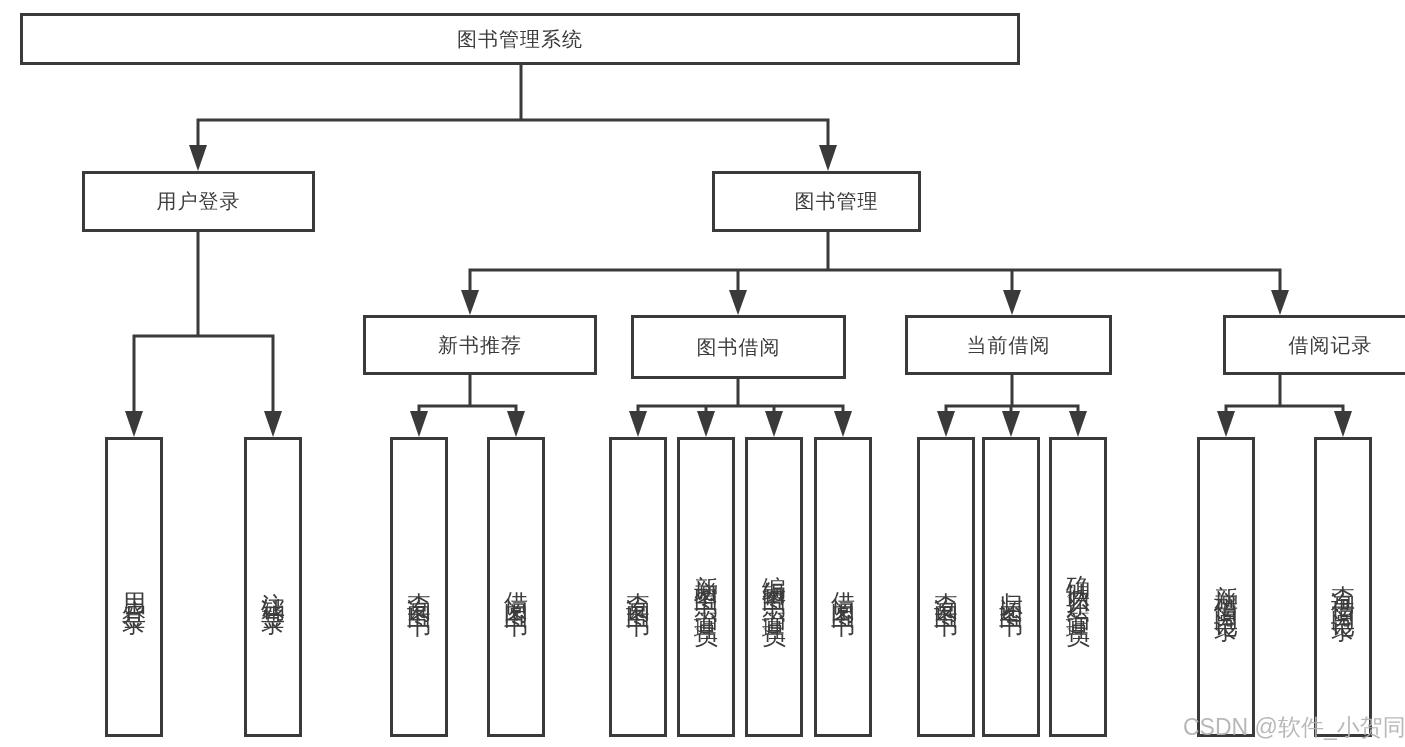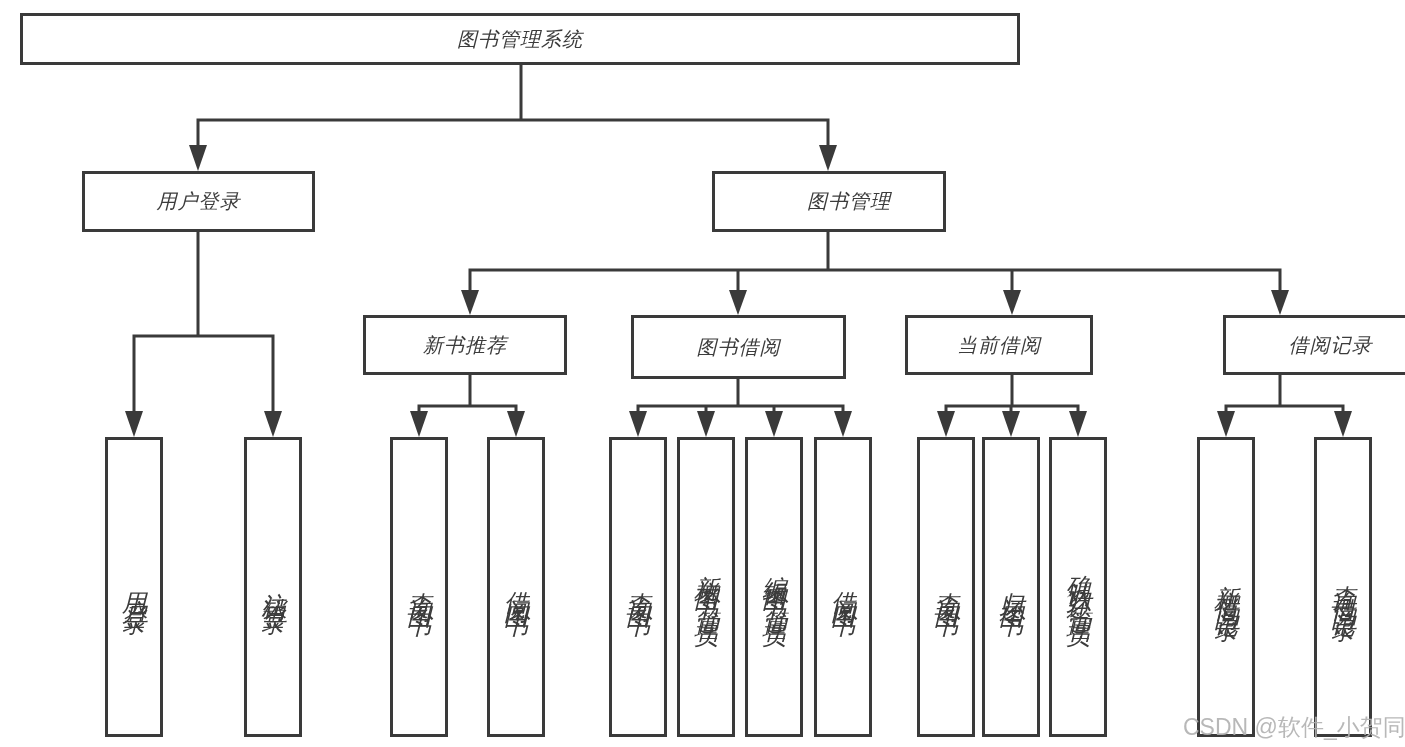--- a/index.html
+++ b/index.html
@@ -25,37 +25,36 @@
   .node {
     position: absolute;
     box-sizing: border-box;
     border: 3px solid #3a3a3a;
     background: #ffffff;
     color: #3c3c3c;
     display: flex;
     align-items: center;
     justify-content: center;
     z-index: 2;
-    font-style: italic;
   }
   .node.h { font-size: 20px; letter-spacing: 1px; }
   .node.v span {
     writing-mode: vertical-rl;
     font-size: 24px;
     letter-spacing: 7px;
     line-height: 1;
     white-space: nowrap;
   }
   
   .root  { left: 20px;  top: 13px;  width: 1000px; height: 52px; }
   .n-ul  { left: 82px;  top: 171px; width: 233px;  height: 61px; }
-  .n-bm  { left: 712px; top: 171px; width: 234px;  height: 61px; padding-left: 40px; }
-  .n-l3a { left: 363px; top: 315px; width: 204px;  height: 60px; }
+  .n-bm  { left: 712px; top: 171px; width: 209px;  height: 61px; padding-left: 40px; }
+  .n-l3a { left: 363px; top: 315px; width: 234px;  height: 60px; }
   .n-l3b { left: 631px; top: 315px; width: 215px;  height: 64px; }
-  .n-l3c { left: 905px; top: 315px; width: 188px;  height: 60px; }
+  .n-l3c { left: 905px; top: 315px; width: 207px;  height: 60px; }
   .n-l3d { left: 1223px;top: 315px; width: 215px;  height: 60px; }
   .leaf  { top: 437px; width: 58px; height: 300px; }
   .lf1  { left: 105px; }  .lf2  { left: 244px; }
   .lf3  { left: 390px; }  .lf4  { left: 487px; }
   .lf5  { left: 609px; }  .lf6  { left: 677px; }
   .lf7  { left: 745px; }  .lf8  { left: 814px; }
   .lf9  { left: 917px; }  .lf10 { left: 982px; }
   .lf11 { left: 1049px; } .lf12 { left: 1197px; }
   .lf13 { left: 1314px; }
   .watermark {

